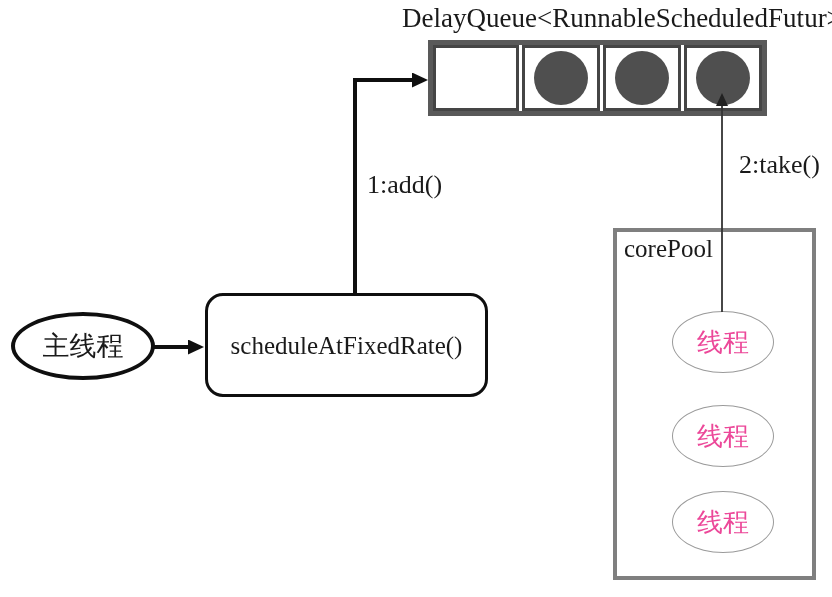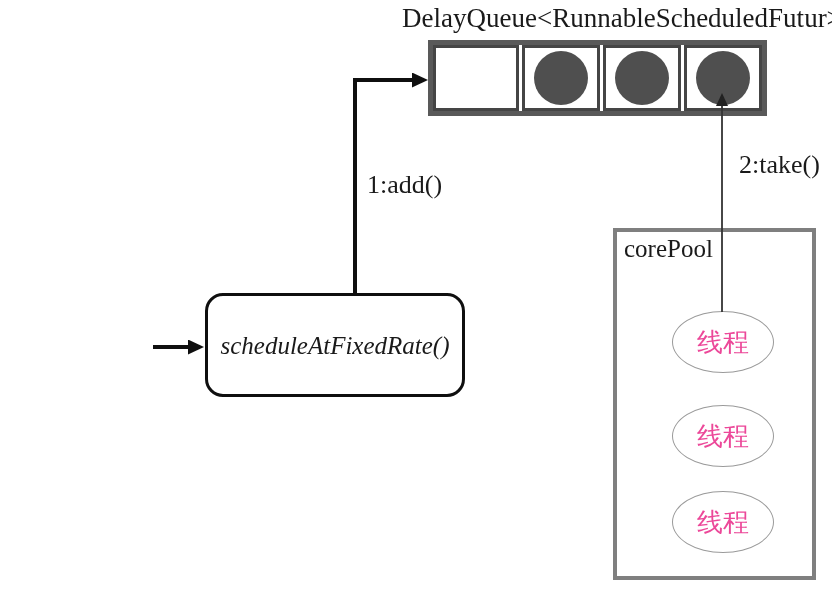--- a/index.html
+++ b/index.html
@@ -24,24 +24,24 @@
   #add-label{left:367px;top:170px;font-size:26px;white-space:nowrap;}
   #take-label{left:739px;top:150px;font-size:26px;white-space:nowrap;}
 
   #main-thread{
     left:11px;top:312px;width:144px;height:68px;
     border:4px solid #0f0f0f;border-radius:50%;
     display:flex;align-items:center;justify-content:center;font-size:27px;background:#ffffff;
   }
 
   #sched-box{
-    left:205px;top:293px;width:260px;height:104px;
+    left:205px;top:293px;width:283px;height:104px;
     border:3px solid #0f0f0f;border-radius:18px;background:#ffffff;
     display:flex;align-items:center;justify-content:center;
-    font-size:25px;line-height:37px;white-space:nowrap;font-style:italic;
+    font-size:25px;line-height:37px;white-space:nowrap;
   }
 
   #core-pool{left:613px;top:228px;width:203px;height:352px;
     border:4px solid var(--pool-border,#7f7f7f);background:transparent;}
   #core-pool-label{left:624px;top:235px;font-size:25px;}
 
   .thread{
     left:672px;width:102px;height:62px;
     border:1.5px solid var(--thread-border,#9a9a9a);border-radius:50%;
     display:flex;align-items:center;justify-content:center;
@@ -67,20 +67,23 @@
       </div>
       <div class="slot">
         <div class="task"></div>
       </div>
     </div>
 
   <div class="abs" id="add-label">1:add()</div>
 
   <div class="abs" id="take-label">2:take()</div>
 
+  <div class="abs" id="main-thread">
+    <span>主线程</span>
+  </div>
 
   <div class="abs" id="sched-box">
     <div>scheduleAtFixedRate()</div>
   </div>
 
   <div class="abs" id="core-pool"></div>
 
   <div class="abs" id="core-pool-label">corePool</div>
 
   <svg id="overlay" width="832" height="597">

